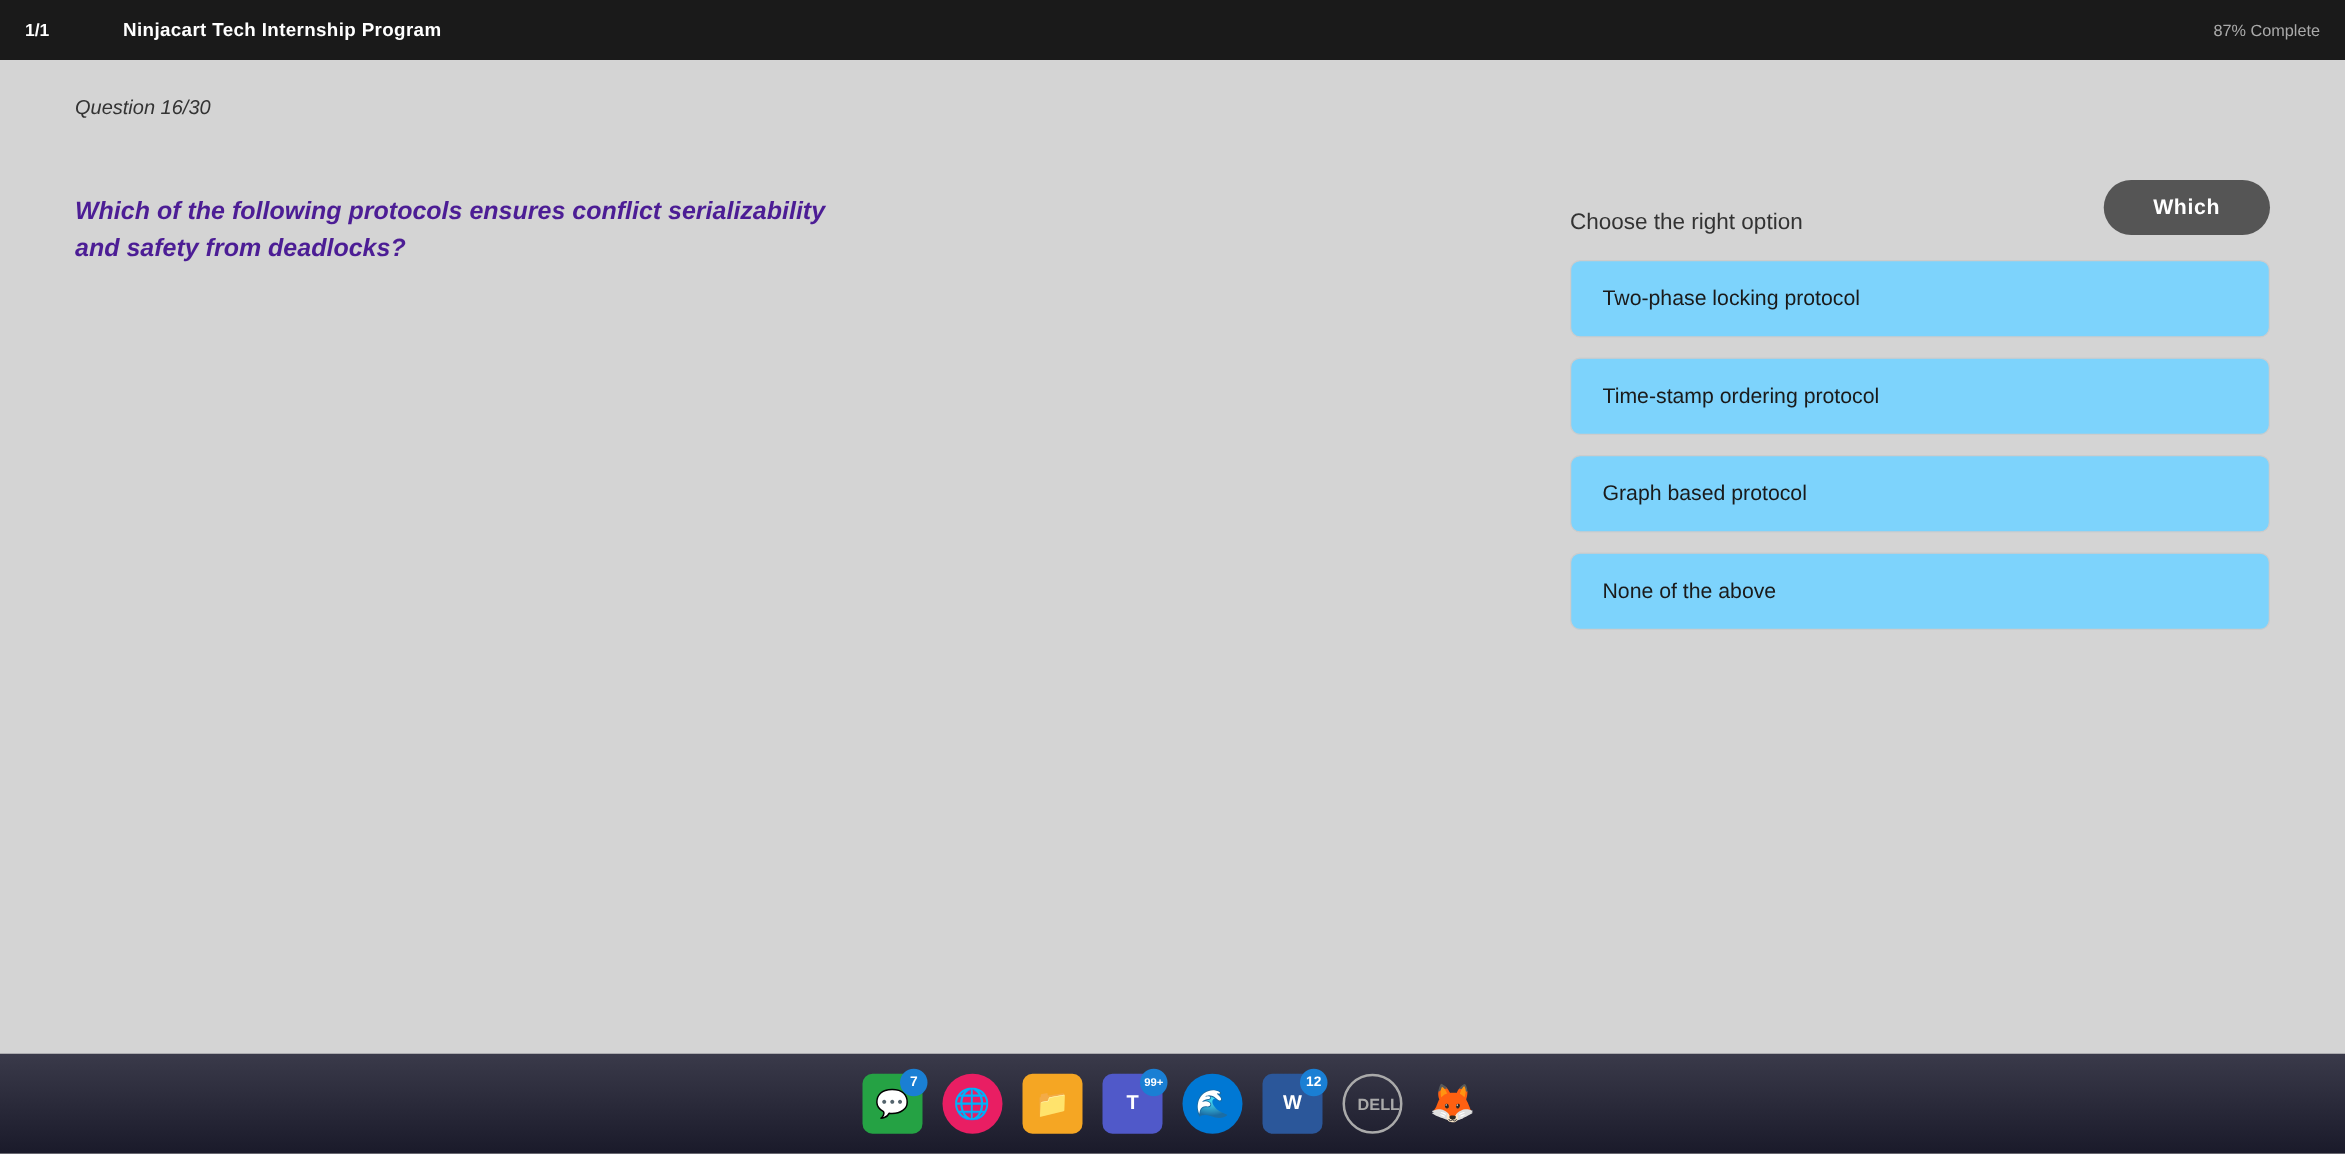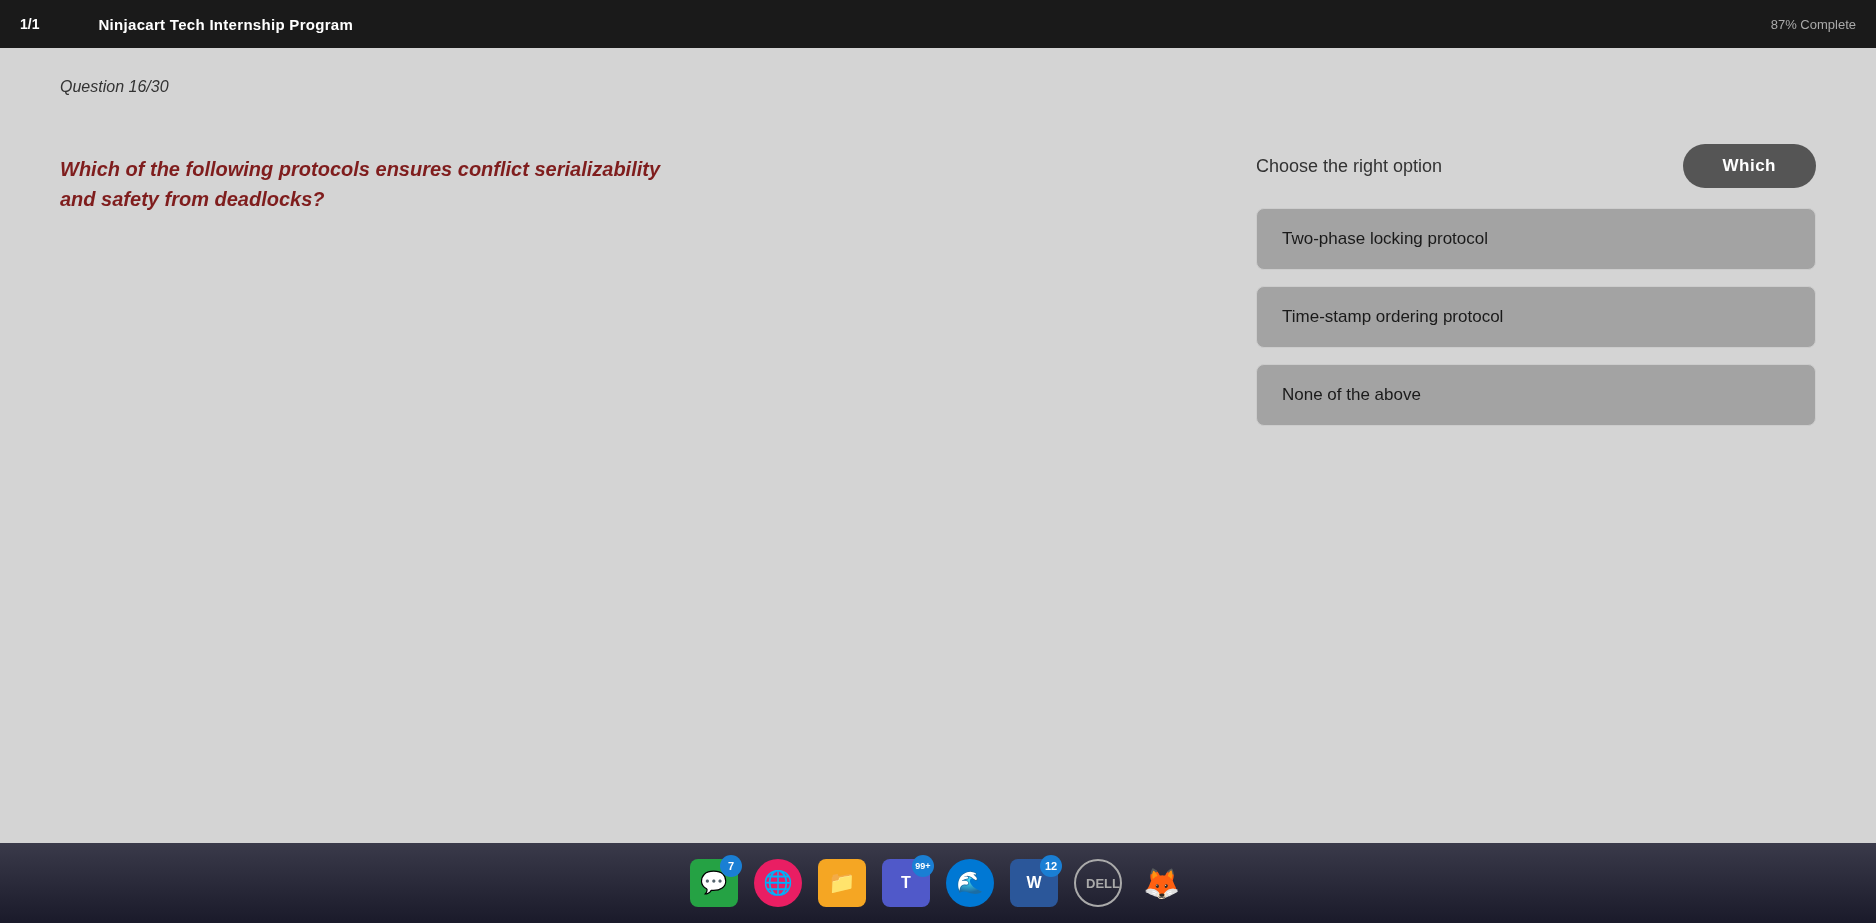--- a/index.html
+++ b/index.html
@@ -78,36 +78,36 @@
     
     .question-section {
       flex: 1;
       padding-top: 10px;
     }
 
     .question-text {
       font-size: 20px;
       font-weight: 700;
       font-style: italic;
-      color: #7f1d1d;
+      color: #4c1d95;
       line-height: 1.5;
       max-width: 620px;
     }
 
     
     .options-section {
       width: 560px;
       display: flex;
       flex-direction: column;
       gap: 0px;
     }
 
     .options-header {
       display: flex;
-      align-items: center;
+      align-items: flex-end;
       justify-content: space-between;
       margin-bottom: 20px;
       gap: 19px;
     }
 
     .choose-label {
       font-size: 18px;
       color: #333333;
       font-weight: 400;
     }
@@ -118,21 +118,21 @@
       border: none;
       border-radius: 25px;
       padding: 12px 40px;
       font-size: 17px;
       font-weight: 600;
       cursor: pointer;
       letter-spacing: 0.5px;
     }
 
     .option-item {
-      background: #a3a3a3;
+      background: #7dd3fc;
       border: 1px solid #cccccc;
       border-radius: 8px;
       padding: 20px 25px;
       font-size: 17px;
       color: #1a1a1a;
       cursor: pointer;
       margin-bottom: 16px;
       transition: background 0.15s;
     }
 
@@ -211,20 +211,21 @@
 
     <div class="options-section">
 
       <div class="options-header">
         <span class="choose-label">Choose the right option</span>
         <button class="next-button">Which</button>
       </div>
 
       <div class="option-item">Two-phase locking protocol</div>
       <div class="option-item">Time-stamp ordering protocol</div>
+      <div class="option-item">Graph based protocol</div>
       <div class="option-item">None of the above</div>
 
     </div>
   </div>
 
 </div>
 
 <div class="taskbar">
 
   <div class="taskbar-icon whatsapp">

